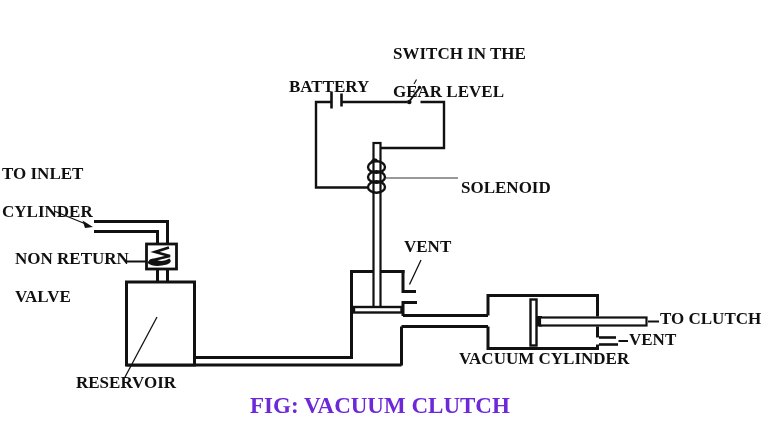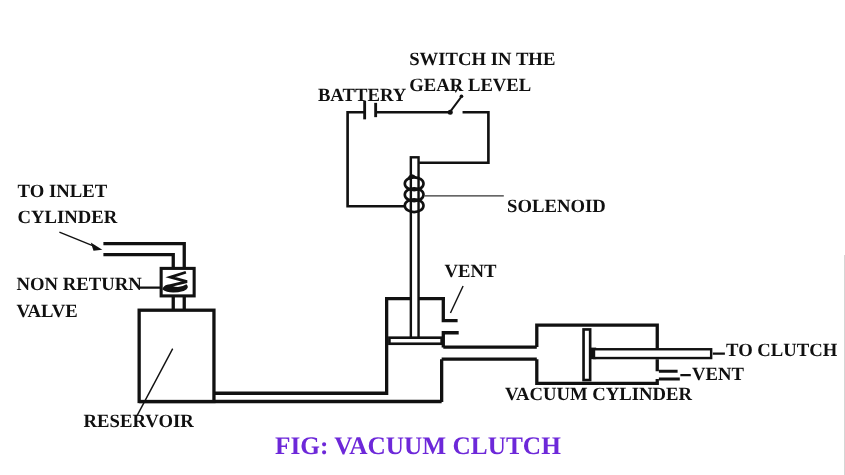--- a/index.html
+++ b/index.html
@@ -13,21 +13,21 @@
   #diagram-svg{position:absolute;left:0;top:0;}
   .lbl{
     position:absolute;
     color:#101010;
     font-weight:bold;
     font-size:17px;
     line-height:1.0;
     white-space:nowrap;
     letter-spacing:0px;
   }
-  .lbl .line2{display:block;margin-top:7px;}
+  .lbl .line2{display:block;margin-top:21px;}
   .title{
     position:absolute;
     color:#6d28d9;
     font-weight:bold;
     font-size:23px;
     line-height:1.0;
     white-space:nowrap;
   }
 </style>
 </head>
@@ -120,30 +120,30 @@
       <line x1="126" y1="261.5" x2="146" y2="261.5" stroke="#111" stroke-width="2"></line>
       <line x1="124.5" y1="378" x2="157" y2="317" stroke="#111" stroke-width="1.3"></line>
       <line x1="409.5" y1="284.5" x2="421" y2="260" stroke="#111" stroke-width="1.3"></line>
       <line x1="648" y1="321.5" x2="659" y2="321.5" stroke="#111" stroke-width="2"></line>
       <line x1="618.5" y1="341" x2="628" y2="341" stroke="#111" stroke-width="2"></line>
     </g>
   </svg>
 
   <div class="lbl" style="left:289px;top:78px;text-align:right;">BATTERY</div>
 
-  <div class="lbl" style="left:372px;top:45px;">
+  <div class="lbl" style="left:393px;top:45px;">
     <span>SWITCH IN THE</span>
     <span class="line2">GEAR LEVEL</span>
   </div>
 
   <div class="lbl" style="left:461px;top:179px;">SOLENOID</div>
 
   <div class="lbl" style="left:404px;top:238px;">VENT</div>
 
-  <div class="lbl" style="left:16px;top:165px;font-family:Liberation Serif, serif;">
+  <div class="lbl" style="left:2px;top:165px;font-family:Liberation Serif, serif;">
     <span>TO INLET</span>
     <span class="line2">CYLINDER</span>
   </div>
 
   <div class="lbl" style="left:15px;top:250px;">
     <span>NON RETURN</span>
     <span class="line2">VALVE</span>
   </div>
 
   <div class="lbl" style="left:76px;top:374px;">RESERVOIR</div>

